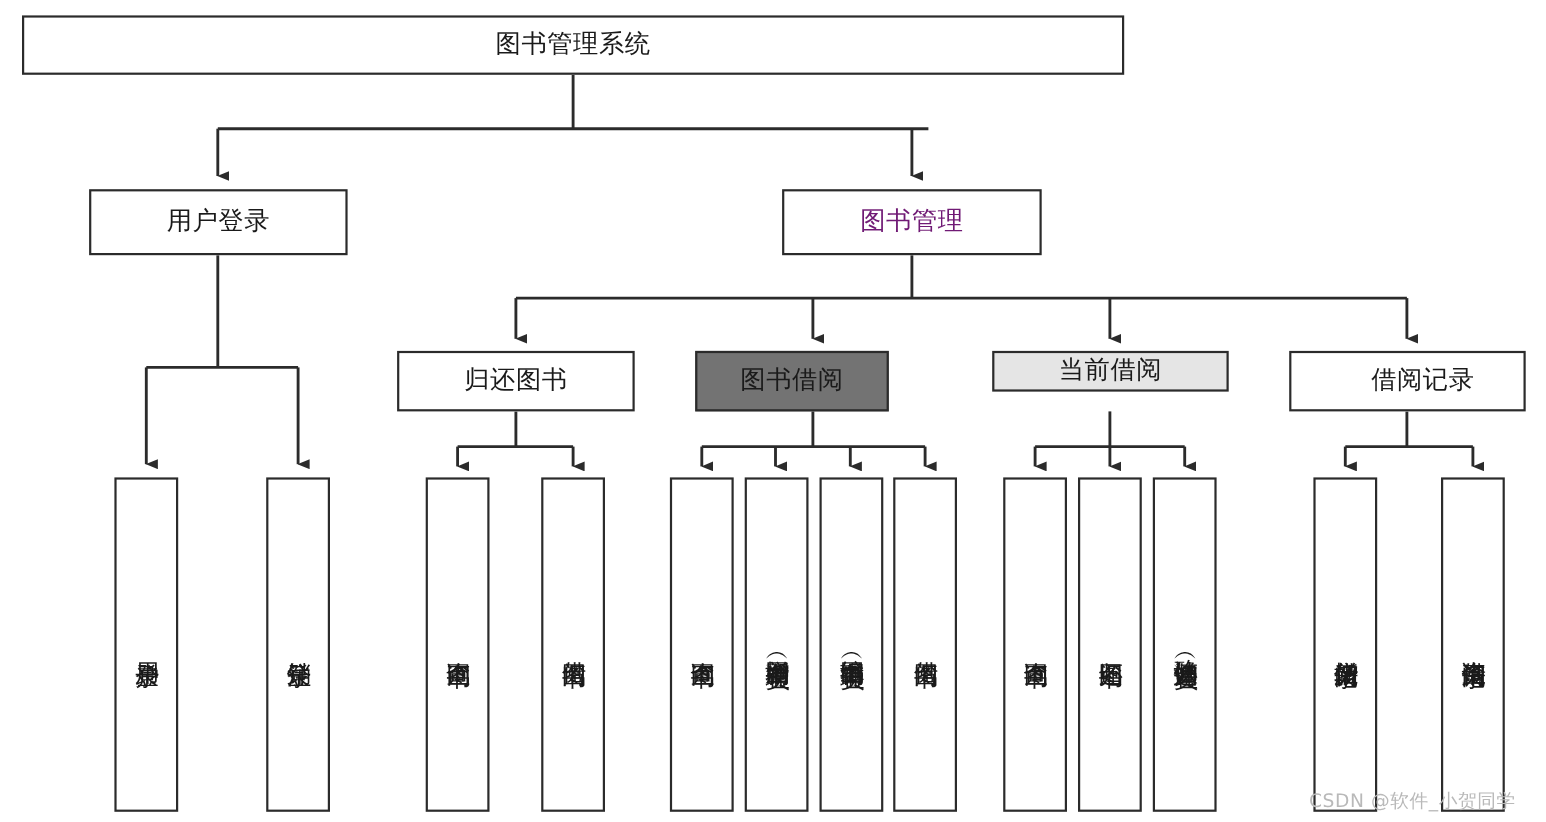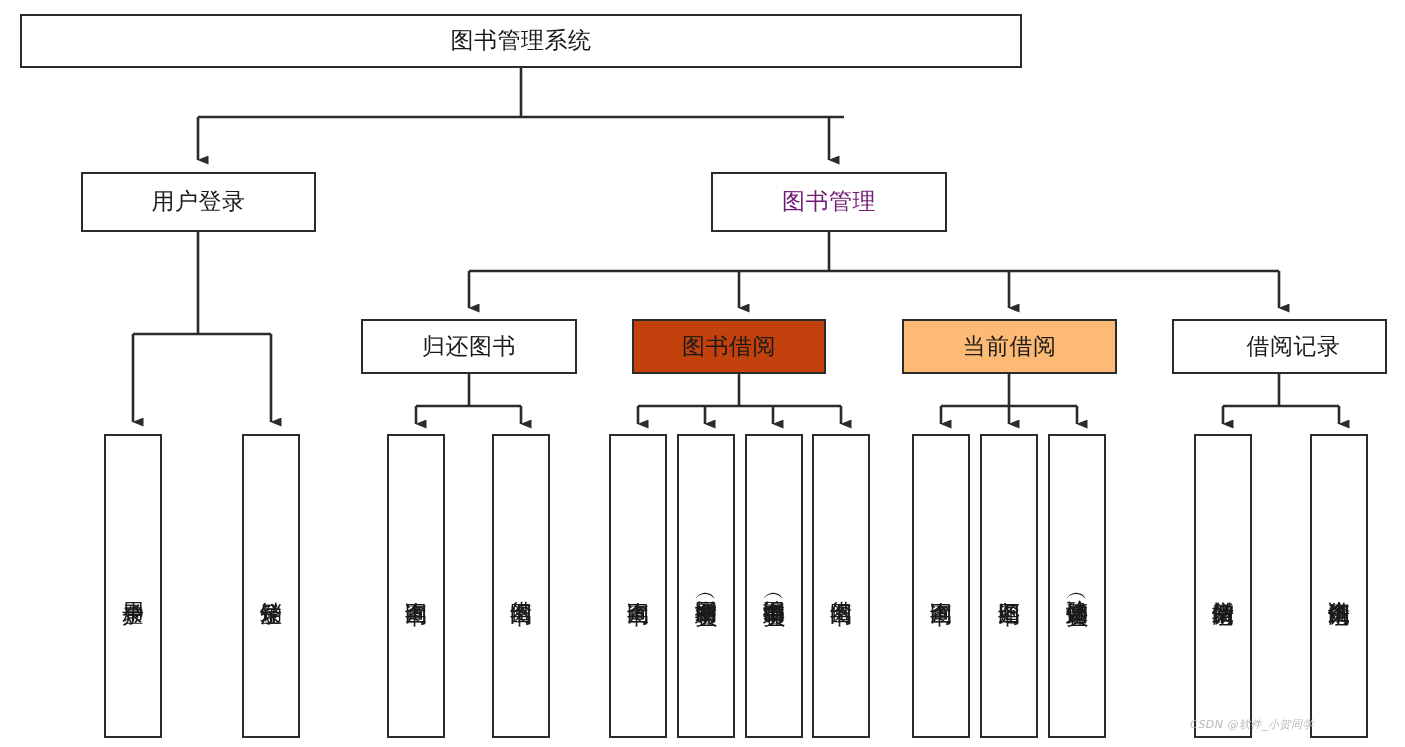--- a/index.html
+++ b/index.html
@@ -60,26 +60,25 @@
   #connector-layer {
     position: absolute;
     left: 0;
     top: 0;
     width: 1405px;
     height: 747px;
     pointer-events: none;
   }
   .watermark {
     position: absolute;
-    font-size: 11px;
+    font-size: 17px;
     color: #b9b9b9;
     white-space: nowrap;
     letter-spacing: 0.5px;
     font-family: "DejaVu Sans", "Liberation Sans", sans-serif;
-    font-style: italic;
   }
 </style>
 </head>
 <body style="background: rgb(255, 255, 255);">
 
 <div id="diagram-root">
 
   <svg id="connector-layer" viewBox="0 0 1405 747" width="1405" height="747">
     <defs>
       <marker id="arrowhead" markerWidth="9" markerHeight="11" refX="4.5" refY="10.5" orient="auto" markerUnits="userSpaceOnUse">
@@ -138,24 +137,24 @@
   <div class="node-box" style="left: 81px; top: 172px; width: 235px; height: 60px; border-color: rgb(43, 43, 43); background: rgb(255, 255, 255);">
     <span class="node-label-h" style="color: rgb(26, 26, 26);">用户登录</span>
   </div>
   <div class="node-box" style="left: 711px; top: 172px; width: 236px; height: 60px; border-color: rgb(43, 43, 43); background: rgb(255, 255, 255);">
     <span class="node-label-h" style="color: #701a75;">图书管理</span>
   </div>
 
   <div class="node-box" style="left: 361px; top: 319px; width: 216px; height: 55px; border-color: rgb(43, 43, 43); background: rgb(255, 255, 255);">
     <span class="node-label-h" style="color: rgb(26, 26, 26);">归还图书</span>
   </div>
-  <div class="node-box" style="left: 632px; top: 319px; width: 194px; height: 55px; border-color: rgb(43, 43, 43); background: #c2410c;">
+  <div class="node-box" style="left: 632px; top: 319px; width: 176px; height: 55px; border-color: rgb(43, 43, 43); background: #737373;">
     <span class="node-label-h" style="color: rgb(26, 26, 26);">图书借阅</span>
   </div>
-  <div class="node-box" style="left: 902px; top: 319px; width: 215px; height: 55px; border-color: rgb(43, 43, 43); background: #fdba74;">
+  <div class="node-box" style="left: 902px; top: 319px; width: 215px; height: 37px; border-color: rgb(43, 43, 43); background: #e5e5e5;">
     <span class="node-label-h" style="color: rgb(26, 26, 26);">当前借阅</span>
   </div>
   <div class="node-box" style="left: 1172px; top: 319px; width: 215px; height: 55px; border-color: rgb(43, 43, 43); background: rgb(255, 255, 255); padding-left: 28px;">
     <span class="node-label-h" style="color: rgb(26, 26, 26);">借阅记录</span>
   </div>
 
   <div class="node-box" style="left: 104px; top: 434px; width: 58px; height: 304px; border-color: rgb(43, 43, 43); background: rgb(255, 255, 255);">
     <div class="leaf-inner">
       <span class="node-label-v" style="color: rgb(26, 26, 26);">用户登录</span>
     </div>

